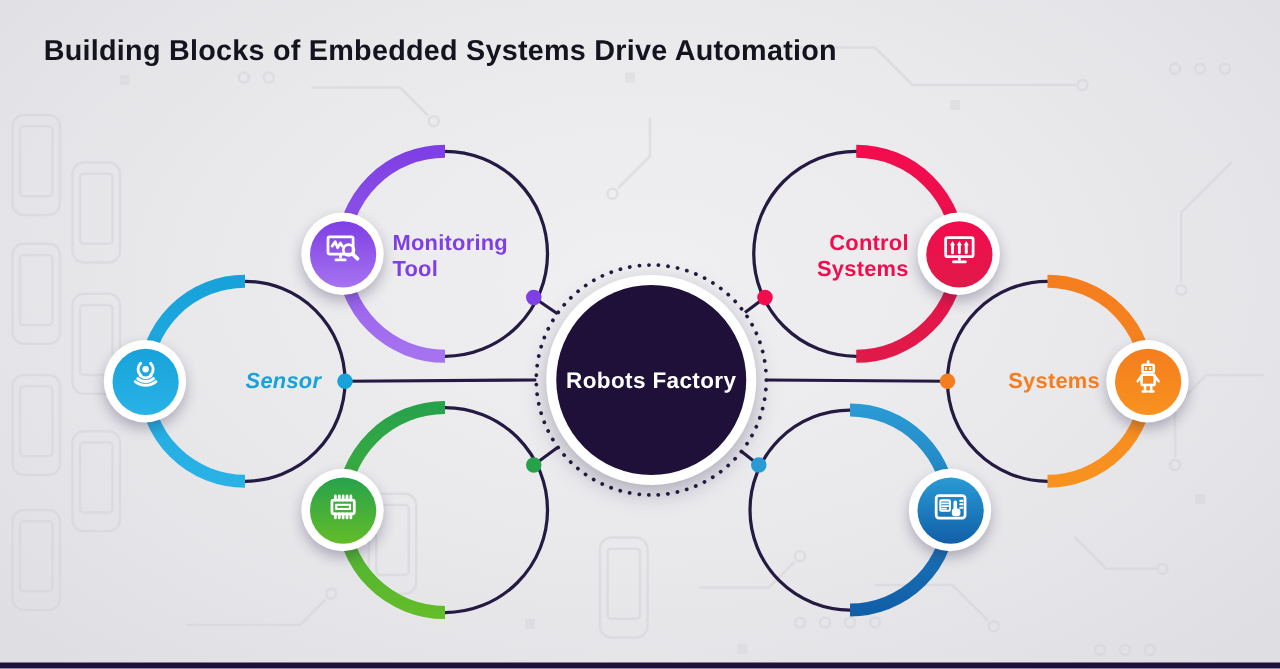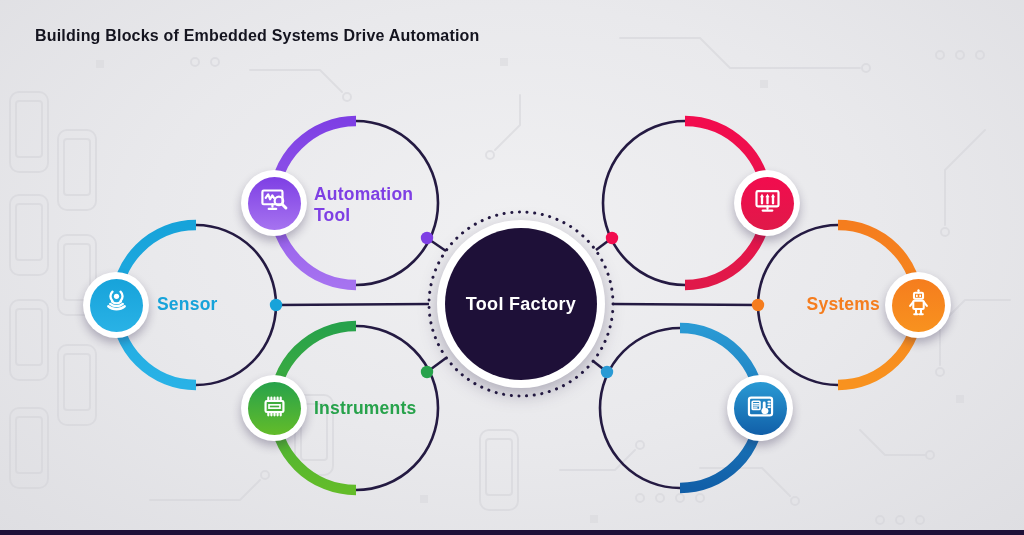--- a/index.html
+++ b/index.html
@@ -7,21 +7,21 @@
   body { font-family:"Liberation Sans", sans-serif; background:#e4e4e7; }
   .canvas {
     position:relative; width:1024px; height:535px;
     background: radial-gradient(ellipse at 50% 42%, #f0f0f2 0%, #e9e9ec 50%, #dedee2 100%);
     overflow:hidden;
   }
   .bg-svg { position:absolute; left:0; top:0; z-index:0; }
   .diagram-svg { position:absolute; left:0; top:0; z-index:2; }
   .page-title {
     position:absolute; left:35px; top:27px; z-index:5;
-    font-size:16px; font-weight:700; letter-spacing:.2px; color:#14141f;text-align:center;
+    font-size:23px; font-weight:700; letter-spacing:.2px; color:#14141f;text-align:center;
   }
   .badge {
     position:absolute; z-index:6; width:66px; height:66px; border-radius:50%;
     background:#ffffff; box-shadow:0 5px 10px rgba(40,30,70,.30);
     display:flex; align-items:center; justify-content:center;
   }
   .badge-inner {
     width:53px; height:53px; border-radius:50%;
     display:flex; align-items:center; justify-content:center;
   }
@@ -169,80 +169,81 @@
         <circle cx="521" cy="304" r="76" fill="#1e1038"></circle>
         <circle cx="276" cy="305" r="6.2" fill="#17a3da"></circle>
         <circle cx="427" cy="238" r="6.2" fill="#7e3fe4"></circle>
         <circle cx="427" cy="372" r="6.2" fill="#27a24b"></circle>
         <circle cx="612" cy="238" r="6.2" fill="#f20c4e"></circle>
         <circle cx="607" cy="372" r="6.2" fill="#2a9ad4"></circle>
         <circle cx="758" cy="305" r="6.2" fill="#f57d1e"></circle>
       </svg>
     </div>
 
-  <div class="center-label">Tool Factory</div>
+  <div class="center-label">Robots Factory</div>
 
   <div class="bottom-bar"></div>
 <div class="badge" style="left: 83px; top: 272px;">
       <div class="badge-inner" style="background: linear-gradient(rgb(23, 163, 218), rgb(41, 178, 230));">
         <span><svg viewBox="0 0 24 24" width="33" height="33">
             <circle cx="12" cy="6.8" r="1.9" fill="#fff"></circle>
             <g stroke="#fff" stroke-width="1.7" fill="none" stroke-linecap="round">
               <path d="M9.1 10.2 A4.6 4.6 0 0 1 9.1 3.4"></path>
               <path d="M14.9 3.4 A4.6 4.6 0 0 1 14.9 10.2"></path>
               <path d="M8.8 10.6 A5 5 0 0 0 15.2 10.6"></path>
               <path d="M7.4 12.3 A7.2 7.2 0 0 0 16.6 12.3"></path>
               <path d="M6 14 A9.4 9.4 0 0 0 18 14"></path>
             </g>
           </svg></span>
       </div>
     </div>
-    <div class="node-label" style="left: 157px; top: 294px; width: 100px; text-align: left; color: rgb(23, 163, 218);">Sensor</div>
+    <div class="node-label" style="left: 157px; top: 294px; width: 100px; text-align: right; color: rgb(23, 163, 218); font-style: italic;">Sensor</div>
     <div class="badge" style="left: 241px; top: 170px;">
       <div class="badge-inner" style="background: linear-gradient(rgb(126, 63, 228), rgb(166, 115, 240));">
         <span><svg viewBox="0 0 24 24" width="33" height="33">
             <g stroke="#fff" stroke-width="1.6" fill="none" stroke-linecap="round" stroke-linejoin="round">
               <rect x="3.2" y="4" width="14.6" height="10" rx="1"></rect>
               <path d="M5.6 9.4 l1.8-2.6 1.4 3.6 1.6-2.8 1.2 1.8"></path>
               <circle cx="15.2" cy="11.6" r="3.1"></circle>
               <path d="M17.4 13.8 L20.3 16.7" stroke-width="2.2"></path>
               <path d="M10.5 14 v1.8"></path>
               <path d="M7.8 17.4 h5.4"></path>
             </g>
           </svg></span>
       </div>
     </div>
-    <div class="node-label" style="left: 314px; top: 184px; width: 130px; text-align: left; color: rgb(126, 63, 228);">Automation
+    <div class="node-label" style="left: 314px; top: 184px; width: 130px; text-align: left; color: rgb(126, 63, 228);">Monitoring
 Tool</div>
     <div class="badge" style="left: 241px; top: 375px;">
       <div class="badge-inner" style="background: linear-gradient(rgb(39, 162, 75), rgb(99, 188, 41));">
         <span><svg viewBox="0 0 24 24" width="33" height="33">
             <g stroke="#fff" stroke-width="1.6" fill="none" stroke-linecap="round">
               <rect x="5.5" y="8" width="13" height="8" rx="1"></rect>
               <rect x="8" y="10.8" width="8" height="2.4" stroke-width="1.2"></rect>
               <path d="M7.5 5.6v2.4 M9.75 5.6v2.4 M12 5.6v2.4 M14.25 5.6v2.4 M16.5 5.6v2.4"></path>
               <path d="M7.5 16v2.4 M9.75 16v2.4 M12 16v2.4 M14.25 16v2.4 M16.5 16v2.4"></path>
             </g>
           </svg></span>
       </div>
     </div>
-    <div class="node-label" style="left: 314px; top: 398px; width: 140px; text-align: left; color: rgb(39, 162, 75);">Instruments</div>
     <div class="badge" style="left: 734px; top: 170px;">
       <div class="badge-inner" style="background: linear-gradient(rgb(242, 12, 78), rgb(224, 25, 73));">
         <span><svg viewBox="0 0 24 24" width="33" height="33">
             <g stroke="#fff" stroke-width="1.6" fill="none" stroke-linecap="round">
               <rect x="4" y="4.5" width="16" height="11" rx="1"></rect>
               <path d="M8 13.2 V9 M12 13.2 V9 M16 13.2 V9" stroke-width="1.7"></path>
               <path d="M12 15.5 v1.8"></path>
               <path d="M8.5 18.6 h7"></path>
             </g>
             <path d="M8 6.4 l1.5 2.5 h-3 z M12 6.4 l1.5 2.5 h-3 z M16 6.4 l1.5 2.5 h-3 z" fill="#fff"></path>
           </svg></span>
       </div>
     </div>
+    <div class="node-label" style="left: 587px; top: 184px; width: 140px; text-align: right; color: rgb(242, 12, 78);">Control
+Systems</div>
     <div class="badge" style="left: 727px; top: 375px;">
       <div class="badge-inner" style="background: linear-gradient(rgb(42, 154, 212), rgb(17, 95, 168));">
         <span><svg viewBox="0 0 24 24" width="33" height="33">
             <g stroke="#fff" stroke-width="1.6" fill="none" stroke-linecap="round">
               <rect x="3.6" y="5.5" width="16.8" height="13" rx="1.6"></rect>
               <rect x="6" y="8.2" width="5.6" height="6" rx="0.6" stroke-width="1.2"></rect>
               <path d="M7 10 h3.6 M7 11.5 h3.6 M7 13 h2.4" stroke-width="1"></path>
               <path d="M17.6 8.5 h1.3 M17.6 10.5 h1.3 M17.6 12.5 h1.3" stroke-width="1.2"></path>
             </g>
             <path d="M14.7 9.4 v4.6" stroke="#fff" stroke-width="2.1" stroke-linecap="round"></path>

